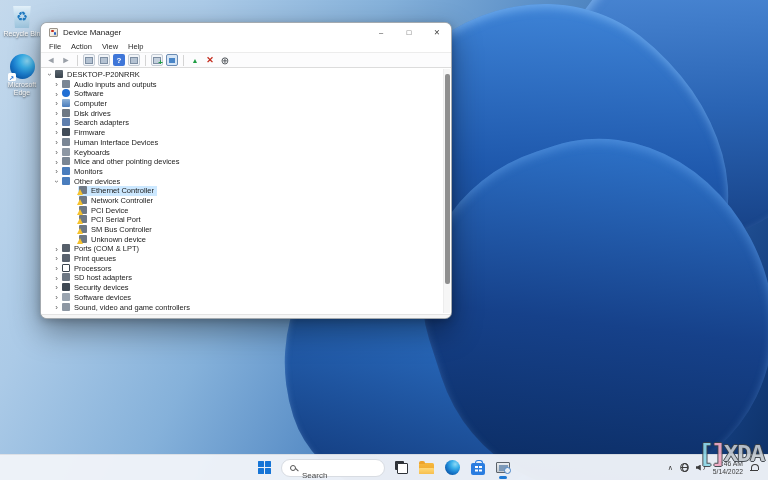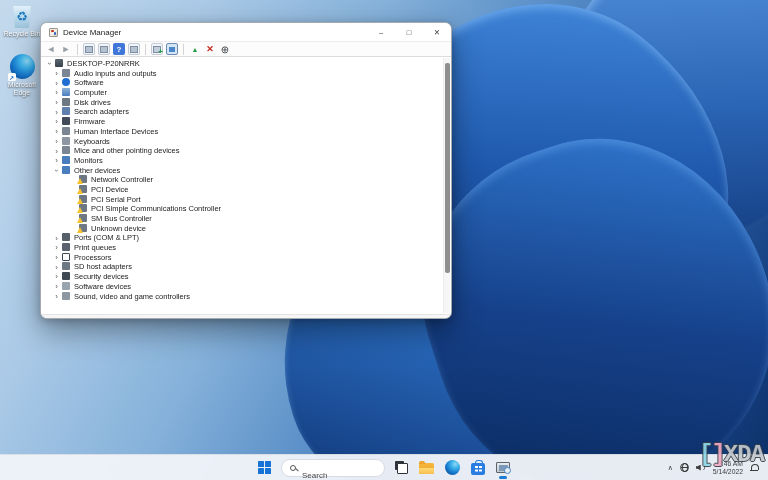--- a/index.html
+++ b/index.html
@@ -199,20 +199,26 @@
   <div class="dm-window">
     <div class="titlebar">
       <span class="dm-title-icon"></span>
       <span class="title-text">Device Manager</span>
       <span class="win-btns">
         <span class="win-btn">–</span>
         <span class="win-btn">□</span>
         <span class="win-btn">✕</span>
       </span>
     </div>
+    <div class="menubar">
+        <span class="menu-item">File</span>
+        <span class="menu-item">Action</span>
+        <span class="menu-item">View</span>
+        <span class="menu-item">Help</span>
+      </div>
     <div class="toolbar">
         <span class="tbi tb-back"></span>
         <span class="tbi tb-forward"></span>
         <span class="tb-sep"></span>
         <span class="tbi tb-show-console-tree"></span>
         <span class="tbi tb-properties"></span>
         <span class="tbi tb-help"></span>
         <span class="tbi tb-export-list"></span>
         <span class="tb-sep"></span>
         <span class="tbi tb-update-driver"></span>
@@ -301,46 +307,46 @@
               <span class="tlabel">Monitors</span>
             </span>
           </div>
           <div class="trow lvl1">
             <span class="chev expanded">›</span>
             <span class="hl">
               <span class="ico ico-other"></span>
               <span class="tlabel">Other devices</span>
             </span>
           </div>
+          <div class="trow lvl2 sel">
+            <span class="chev"></span>
+            <span class="hl">
+              <span class="ico ico-warning"></span>
+              <span class="tlabel">Ethernet Controller</span>
+            </span>
+          </div>
           <div class="trow lvl2">
             <span class="chev"></span>
             <span class="hl">
               <span class="ico ico-warning"></span>
               <span class="tlabel">Network Controller</span>
             </span>
           </div>
           <div class="trow lvl2">
             <span class="chev"></span>
             <span class="hl">
               <span class="ico ico-warning"></span>
               <span class="tlabel">PCI Device</span>
             </span>
           </div>
           <div class="trow lvl2">
             <span class="chev"></span>
             <span class="hl">
               <span class="ico ico-warning"></span>
               <span class="tlabel">PCI Serial Port</span>
-            </span>
-          </div>
-          <div class="trow lvl2">
-            <span class="chev"></span>
-            <span class="hl">
-              <span class="ico ico-warning"></span>
-              <span class="tlabel">PCI Simple Communications Controller</span>
             </span>
           </div>
           <div class="trow lvl2">
             <span class="chev"></span>
             <span class="hl">
               <span class="ico ico-warning"></span>
               <span class="tlabel">SM Bus Controller</span>
             </span>
           </div>
           <div class="trow lvl2">

